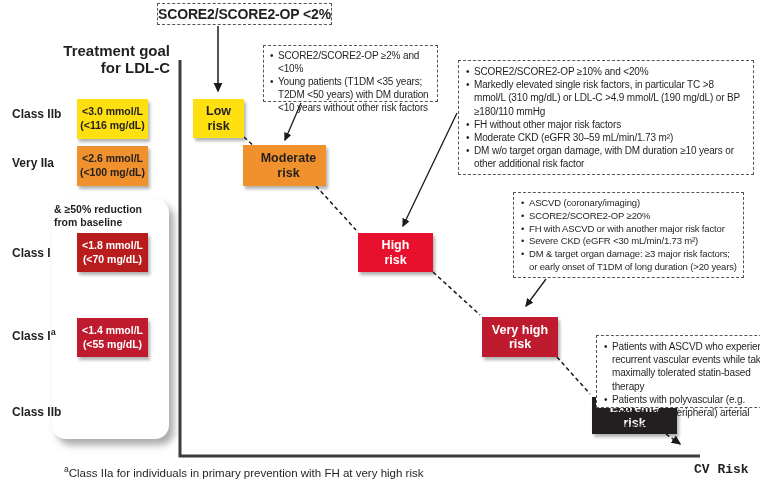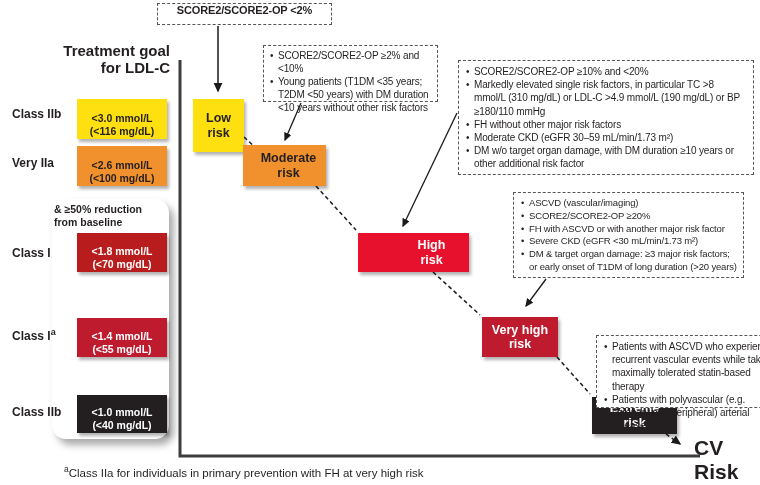--- a/index.html
+++ b/index.html
@@ -13,52 +13,52 @@
 
   .title{
     left:56px;top:42px;width:114px;text-align:right;
     font-size:15px;font-weight:bold;line-height:1.15;white-space:pre-line;
   }
   .row-label{
     left:12px;width:62px;font-size:12px;font-weight:bold;line-height:1.1;
   }
   .row-label sup{font-size:9px;}
   .goal-box{
-    left:77px;width:90px;display:flex;align-items:flex-end;justify-content:center;
+    left:77px;width:71px;display:flex;align-items:center;justify-content:center;
     text-align:center;font-size:10.5px;font-weight:bold;line-height:1.3;
     box-shadow:2px 3px 3px rgba(0,0,0,.30);
   }
   .card{
     left:52px;top:199px;width:117px;height:240px;background:#ffffff;border-radius:14px;
     box-shadow:5px 6px 7px rgba(90,90,90,.50);
   }
   .note{
     left:54px;top:203px;width:113px;text-align:left;font-size:10.5px;line-height:1.2;
     white-space:pre-line;font-weight:bold;
   }
   .risk-box{
     display:flex;align-items:center;justify-content:center;text-align:center;
     font-size:12.5px;font-weight:bold;line-height:1.15;white-space:pre-line;
     box-shadow:2px 3px 3px rgba(0,0,0,.30);
   }
   .callout{
     background:#ffffff;border:1.6px dashed #55565a;color:#231f20;
     letter-spacing:-0.15px;
   }
-  .c0{left:157px;top:3px;width:173px;height:20px;display:flex;align-items:flex-start;justify-content:center;
-      font-size:11px;font-weight:600;}
+  .c0{left:157px;top:3px;width:173px;height:20px;display:flex;align-items:center;justify-content:center;
+      font-size:14px;font-weight:600;}
   .c1{left:263px;top:45px;width:175px;height:57px;font-size:10px;line-height:1.3;padding:3px 5px;box-sizing:border-box;}
   .c2{left:458px;top:60px;width:296px;height:115px;font-size:10px;line-height:1.32;padding:4px 6px;box-sizing:border-box;}
   .c3{left:513px;top:192px;width:231px;height:86px;font-size:9.5px;line-height:1.35;padding:4px 6px;box-sizing:border-box;}
   .c4{left:596px;top:295px;width:186px;height:73px;font-size:10px;line-height:1.32;padding:4px 6px;box-sizing:border-box;margin-top:40px;}
   .co-item{position:relative;padding-left:9px;}
   .co-item::before{content:"\2022";position:absolute;left:1px;top:0;}
   .footnote{left:64px;top:464px;font-size:11.5px;}
   .footnote sup{font-size:8.5px;}
-  .cv-risk{left:694px;top:436px;font-size:21px;font-weight:bold;}
+  .cv-risk{left:694px;top:462px;font-size:13px;font-weight:bold;font-family:Liberation Mono, monospace;}
 </style>
 </head>
 <body>
 
 <div class="stage">
 
   <svg class="lines" viewBox="0 0 760 485">
     <defs>
       <marker id="ah" markerWidth="8" markerHeight="8" refX="5.5" refY="3" orient="auto">
         <path d="M0,0 L6.5,3 L0,6 Z" fill="#1a1a1a"></path>
@@ -104,30 +104,26 @@
 (&lt;70 mg/dL)</span>
     </div>
 
   <div class="abs row-label" style="top:328px"><span>Class I</span><sup>a</sup></div>
   <div class="abs goal-box" style="top: 318px; height: 39px; background: rgb(190, 27, 47); color: rgb(255, 255, 255);">
       <span class="pre">&lt;1.4 mmol/L
 (&lt;55 mg/dL)</span>
     </div>
 
   <div class="abs row-label" style="top:404px"><span>Class IIb</span><sup></sup></div>
-  <div class="abs goal-box" style="top: 395px; height: 38px; background: rgb(35, 31, 32); color: rgb(255, 255, 255);">
-      <span class="pre">&lt;1.0 mmol/L
-(&lt;40 mg/dL)</span>
-    </div>
 
-  <div class="abs risk-box" style="left: 193px; top: 99px; width: 51px; height: 53px; background: rgb(254, 224, 17); color: rgb(35, 31, 32);"><span class="pre">Low
+  <div class="abs risk-box" style="left: 193px; top: 99px; width: 51px; height: 39px; background: rgb(254, 224, 17); color: rgb(35, 31, 32);"><span class="pre">Low
 risk</span></div>
   <div class="abs risk-box" style="left: 243px; top: 145px; width: 75px; height: 41px; background: rgb(240, 145, 45); color: rgb(35, 31, 32); padding-left: 8px;"><span class="pre">Moderate
 risk</span></div>
-  <div class="abs risk-box" style="left: 358px; top: 233px; width: 75px; height: 39px; background: rgb(232, 17, 45); color: rgb(255, 255, 255); padding-left: 36px;"><span class="pre">High
+  <div class="abs risk-box" style="left: 358px; top: 233px; width: 75px; height: 39px; background: rgb(232, 17, 45); color: rgb(255, 255, 255);"><span class="pre">High
 risk</span></div>
   <div class="abs risk-box" style="left: 482px; top: 317px; width: 76px; height: 40px; background: rgb(190, 27, 47); color: rgb(255, 255, 255);"><span class="pre">Very high
 risk</span></div>
   <div class="abs risk-box" style="left: 592px; top: 397px; width: 85px; height: 37px; background: rgb(35, 31, 32); color: rgb(255, 255, 255);"><span class="pre">Extreme
 risk</span></div>
 
   <div class="abs callout c0">
     <span>SCORE2/SCORE2-OP &lt;2%</span>
   </div>
 
@@ -138,21 +134,21 @@
 
   <div class="abs callout c2">
     <div class="co-item">SCORE2/SCORE2-OP ≥10% and &lt;20%</div>
     <div class="co-item">Markedly elevated single risk factors, in particular TC &gt;8 mmol/L (310 mg/dL) or LDL-C &gt;4.9 mmol/L  (190 mg/dL) or BP ≥180/110 mmHg</div>
     <div class="co-item">FH without other major risk factors</div>
     <div class="co-item">Moderate CKD (eGFR 30–59 mL/min/1.73 m²)</div>
     <div class="co-item">DM w/o target organ damage, with DM duration ≥10 years or other additional risk factor</div>
   </div>
 
   <div class="abs callout c3">
-    <div class="co-item">ASCVD (vascular/imaging)</div>
+    <div class="co-item">ASCVD (coronary/imaging)</div>
     <div class="co-item">SCORE2/SCORE2-OP ≥20%</div>
     <div class="co-item">FH with ASCVD or with another major risk factor</div>
     <div class="co-item">Severe CKD (eGFR &lt;30 mL/min/1.73 m²)</div>
     <div class="co-item">DM &amp; target organ damage: ≥3 major risk factors; or early onset of T1DM of long duration (&gt;20 years)</div>
   </div>
 
   <div class="abs callout c4">
     <div class="co-item">Patients with ASCVD who experience recurrent vascular events while taking maximally tolerated statin-based therapy</div>
     <div class="co-item">Patients with polyvascular (e.g. coronary and peripheral) arterial disease</div>
   </div>

